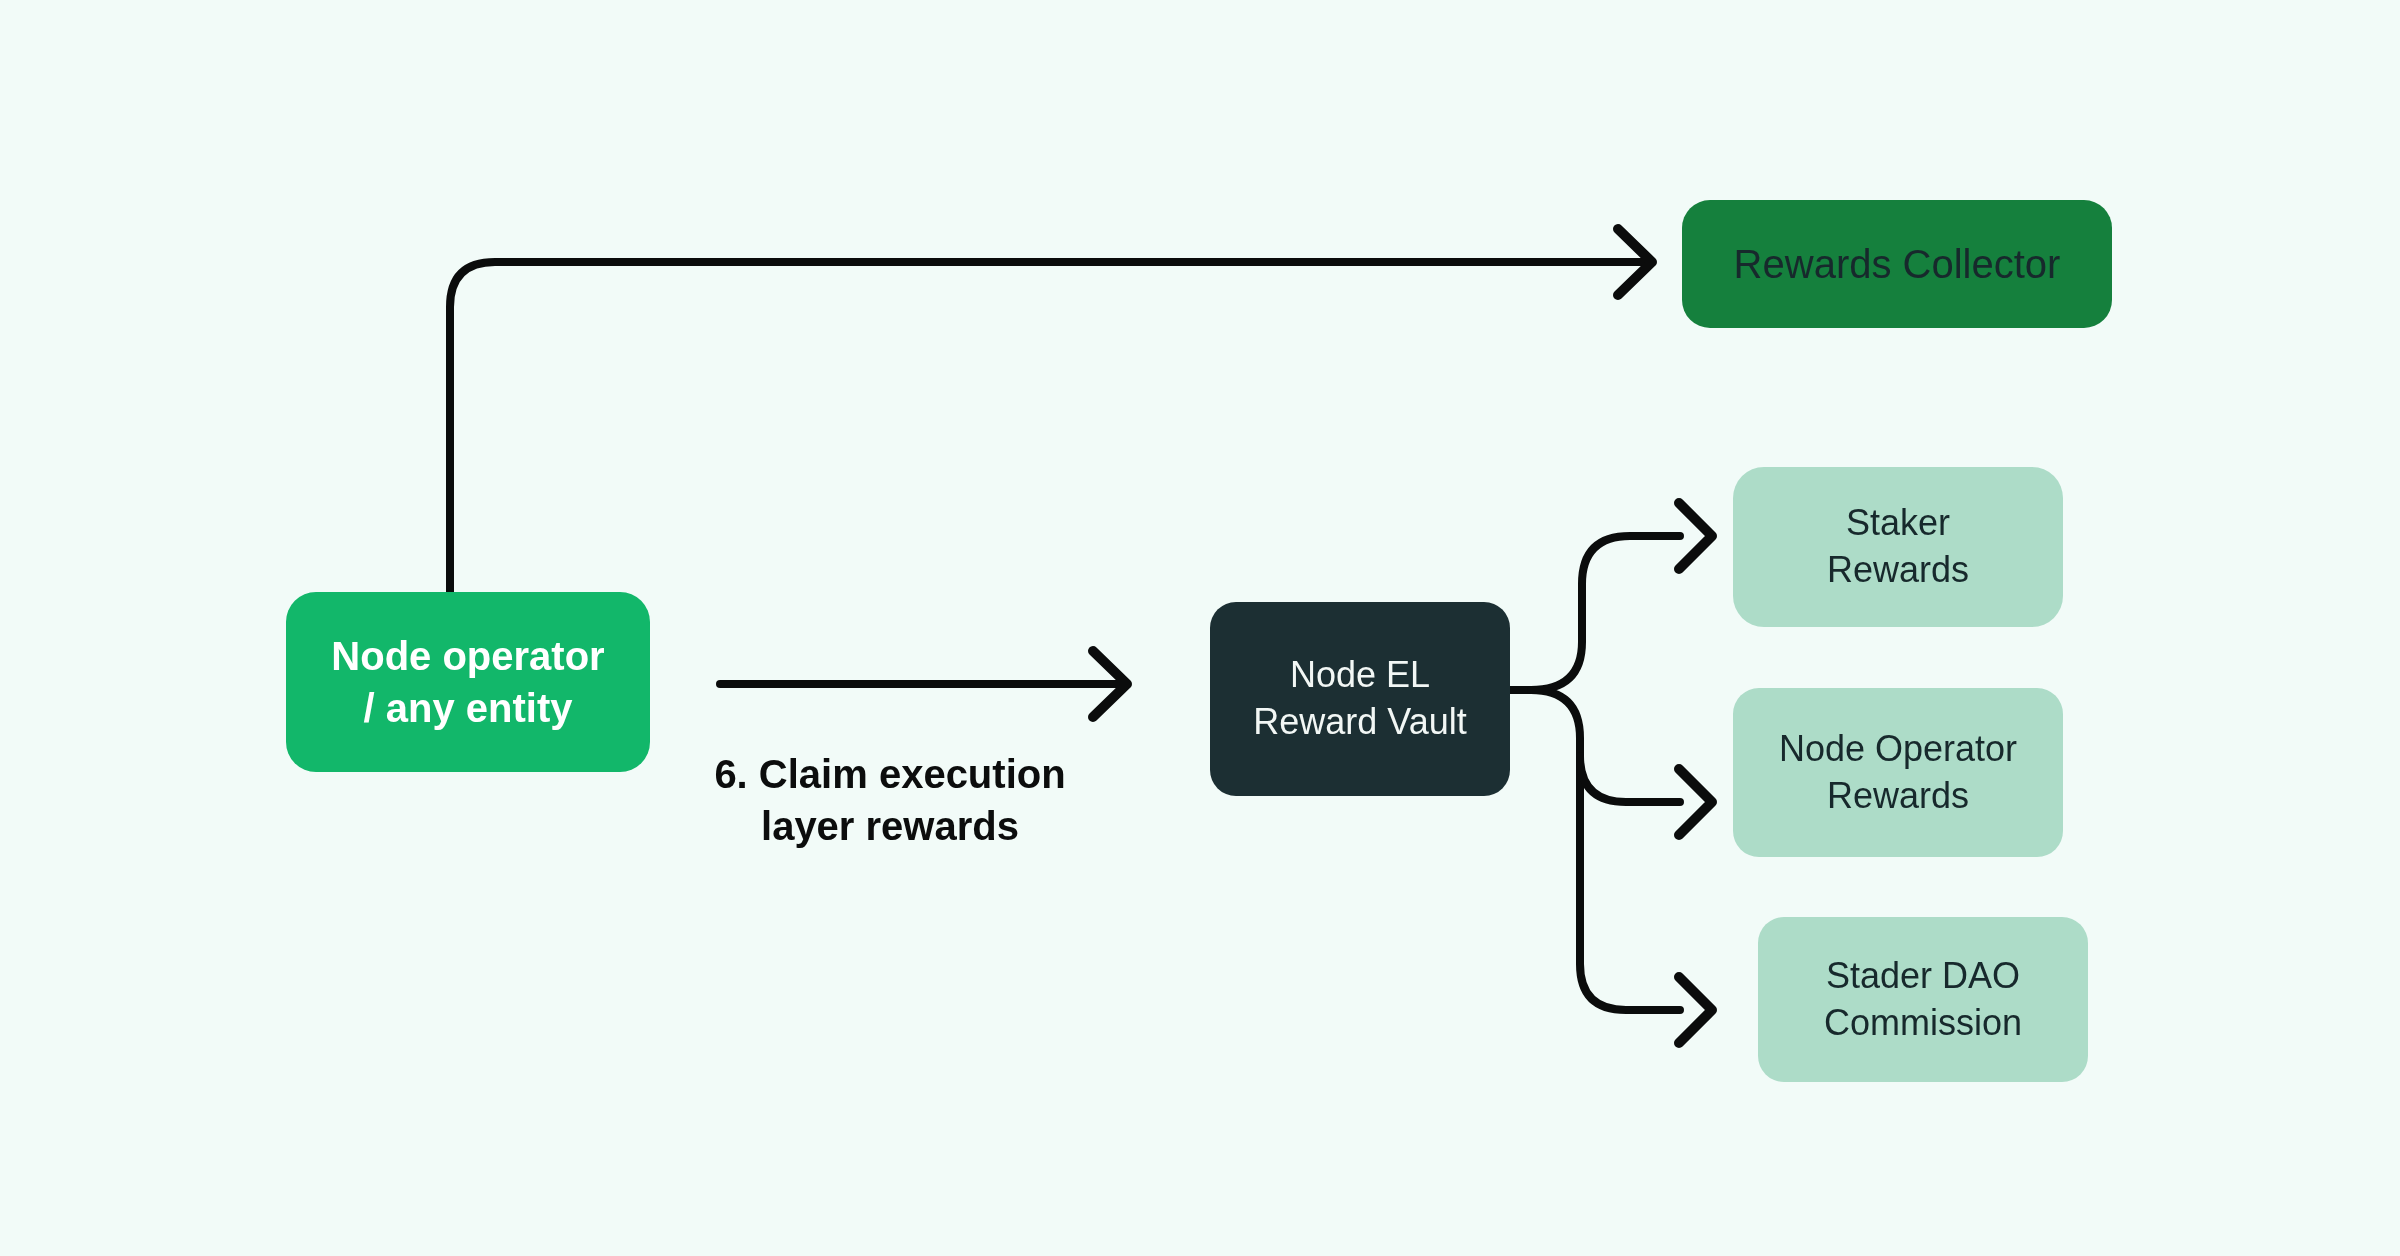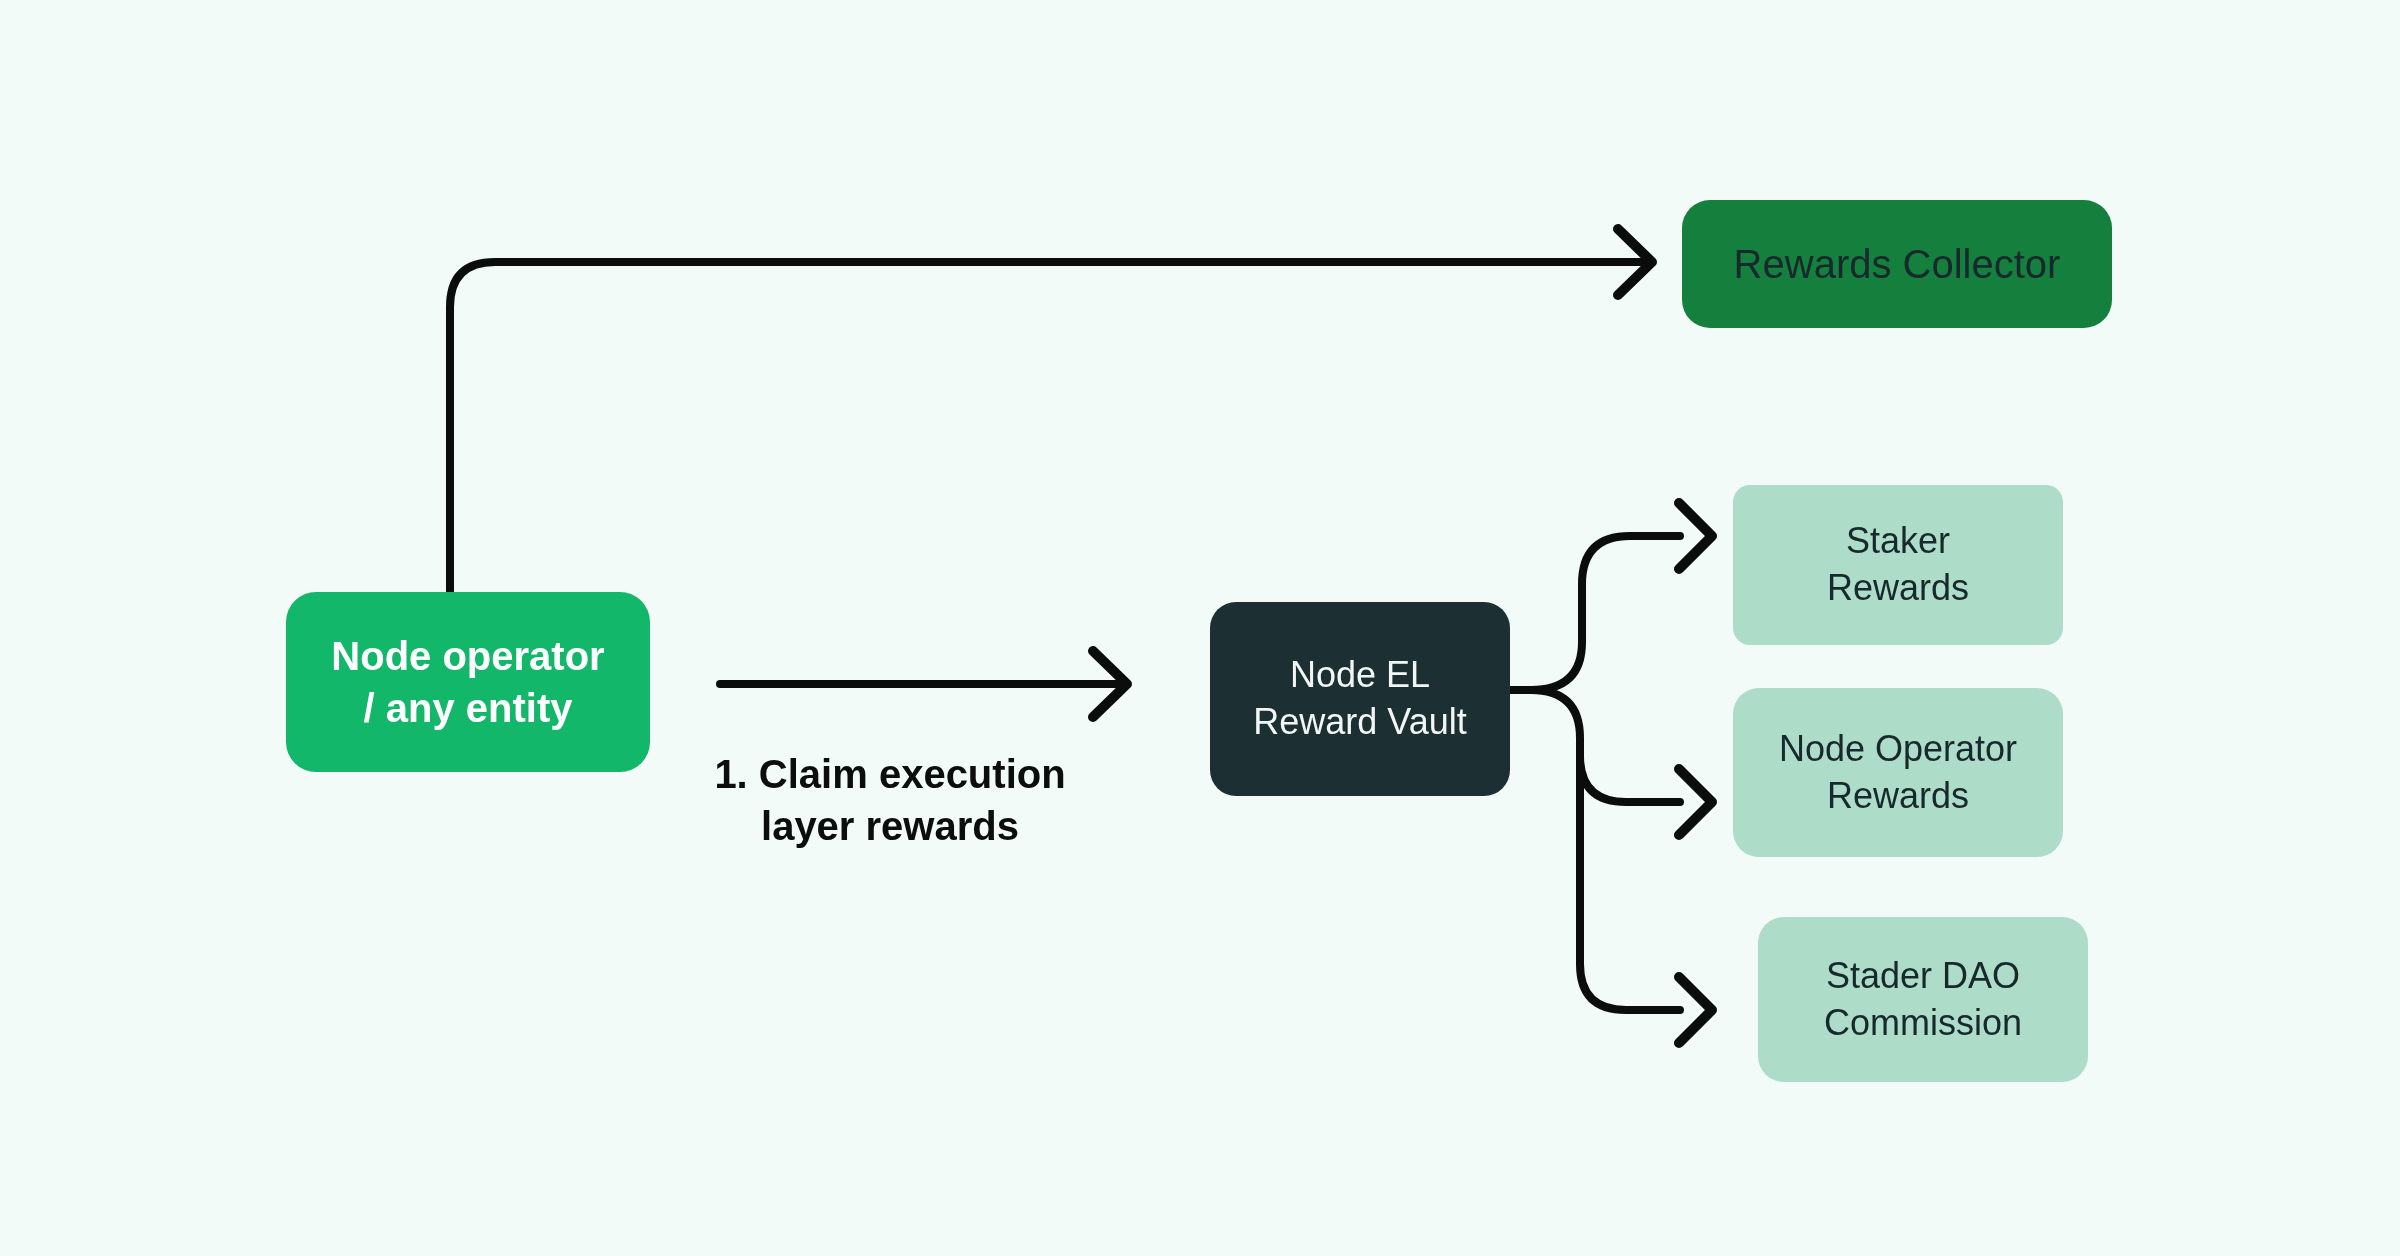--- a/index.html
+++ b/index.html
@@ -41,22 +41,22 @@
     left: 1682px; top: 200px; width: 430px; height: 128px;
     border-radius: 28px;
     font-size: 40px; font-weight: 400;
   }
   .vault-box {
     left: 1210px; top: 602px; width: 300px; height: 194px;
     border-radius: 26px;
     font-size: 36px; font-weight: 400;
   }
   .staker-rewards-box {
-    left: 1733px; top: 485px; width: 330px; height: 160px;
-    border-radius: 17px;
+    left: 1733px; top: 467px; width: 330px; height: 160px;
+    border-radius: 31px;
     font-size: 36px; font-weight: 400;
   }
   .node-operator-rewards-box {
     left: 1733px; top: 688px; width: 330px; height: 169px;
     border-radius: 26px;
     font-size: 36px; font-weight: 400;
   }
   .stader-dao-box {
     left: 1733px; top: 917px; width: 330px; height: 165px;
     border-radius: 26px;
@@ -122,16 +122,16 @@
     <span>Node Operator
 Rewards</span>
   </div>
 
   <div class="node stader-dao-box" style="background-color: rgb(173, 220, 200); color: rgb(23, 41, 44);">
     <span>Stader DAO
 Commission</span>
   </div>
 
 
-  <div class="edge-label claim-execution-label">1. Claim execution
+  <div class="edge-label claim-execution-label">6. Claim execution
 layer rewards</div>
 
 </div>
 
 </body></html>

